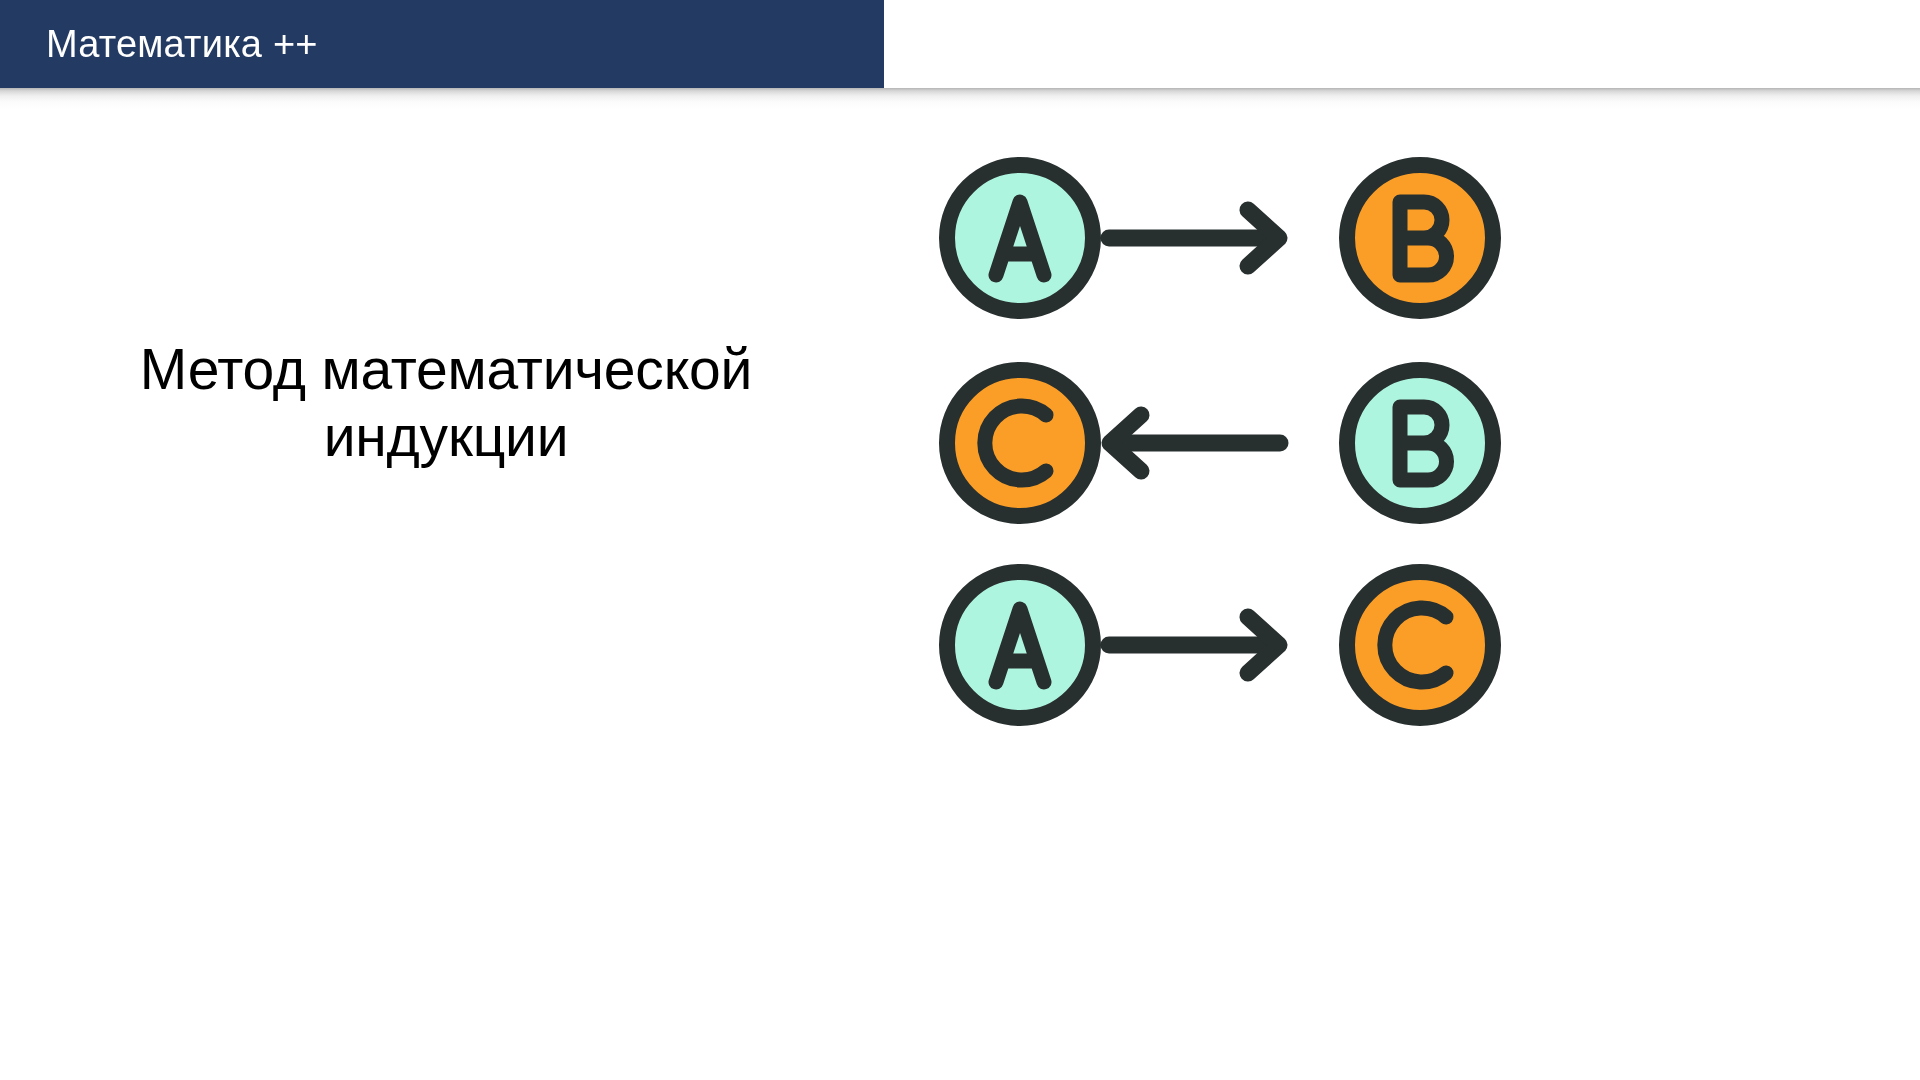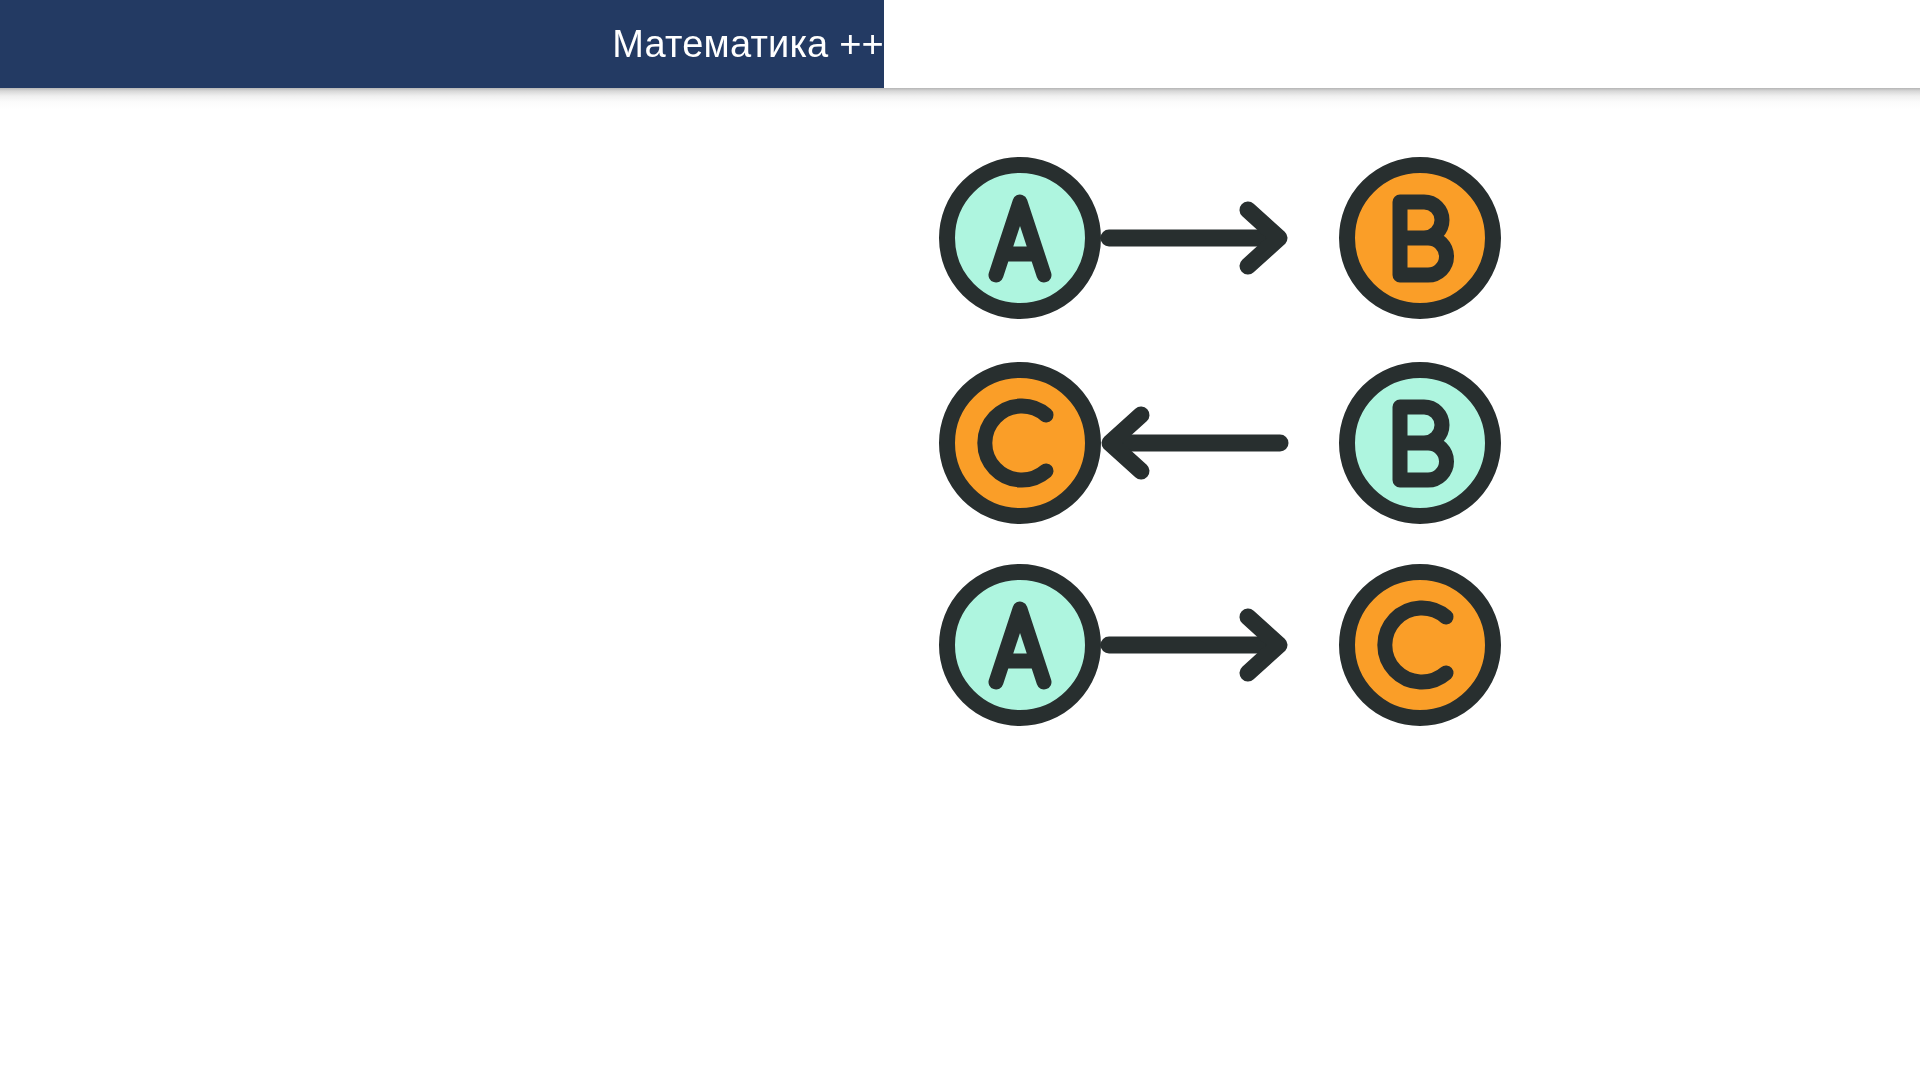--- a/index.html
+++ b/index.html
@@ -30,21 +30,20 @@
   #header-banner {
     position: absolute;
     left: 0;
     top: 0;
     width: 884px;
     height: 88px;
     background: #233A63;
     display: flex;
     align-items: center;
     z-index: 5;
-    justify-content: flex-end;
   }
   #header-title {
     color: #ffffff;
     font-size: 38px;
     font-weight: 400;
     letter-spacing: 0.2px;
     padding-left: 46px;
     line-height: 1;
     white-space: nowrap;
   }
@@ -120,20 +119,21 @@
 </head>
 <body>
 
 <div id="slide" style="background: rgb(255, 255, 255);">
 
   <div id="header-banner" style="background: rgb(35, 58, 99);">
     <span id="header-title" style="color: rgb(255, 255, 255);">Математика ++</span>
   </div>
   <div id="header-shadow"></div>
 
+  <div id="slide-title" style="color: rgb(0, 0, 0);">Метод математической индукции</div>
 
   <div id="implication-diagram">
     <svg viewBox="0 0 640 640" xmlns="http://www.w3.org/2000/svg" aria-hidden="true">
 
       <g>
 
         <g>
           <circle class="node-circle-bg" cx="120" cy="108" r="73" fill="#AEF5DF"></circle>
           <circle class="node-circle-ring" cx="120" cy="108" r="73" stroke="#282F2F" stroke-width="16"></circle>
 

